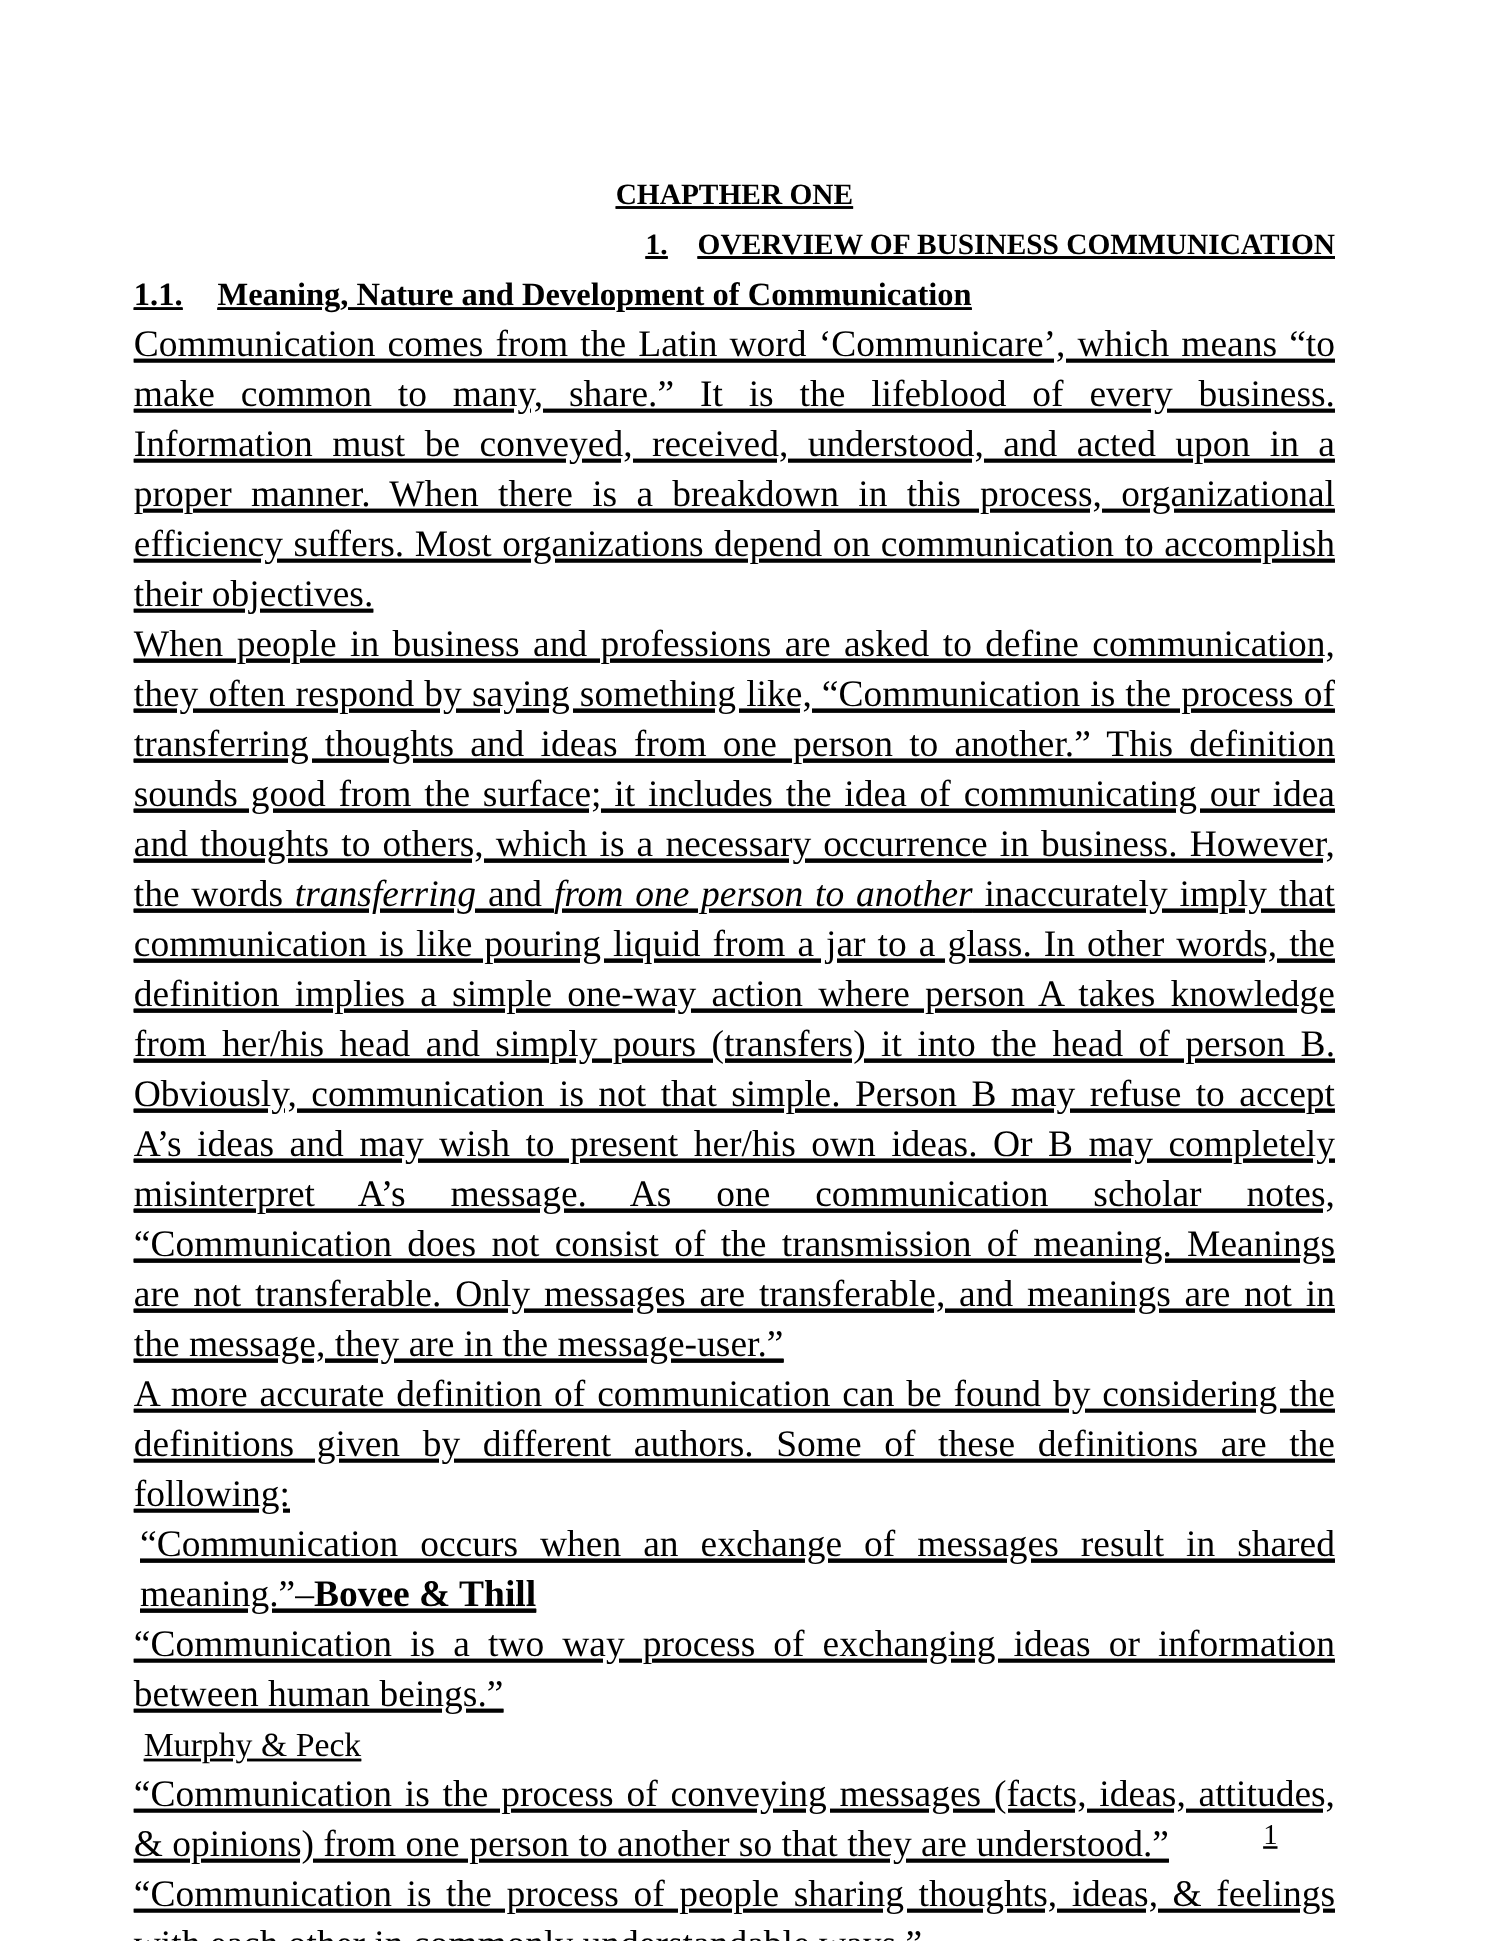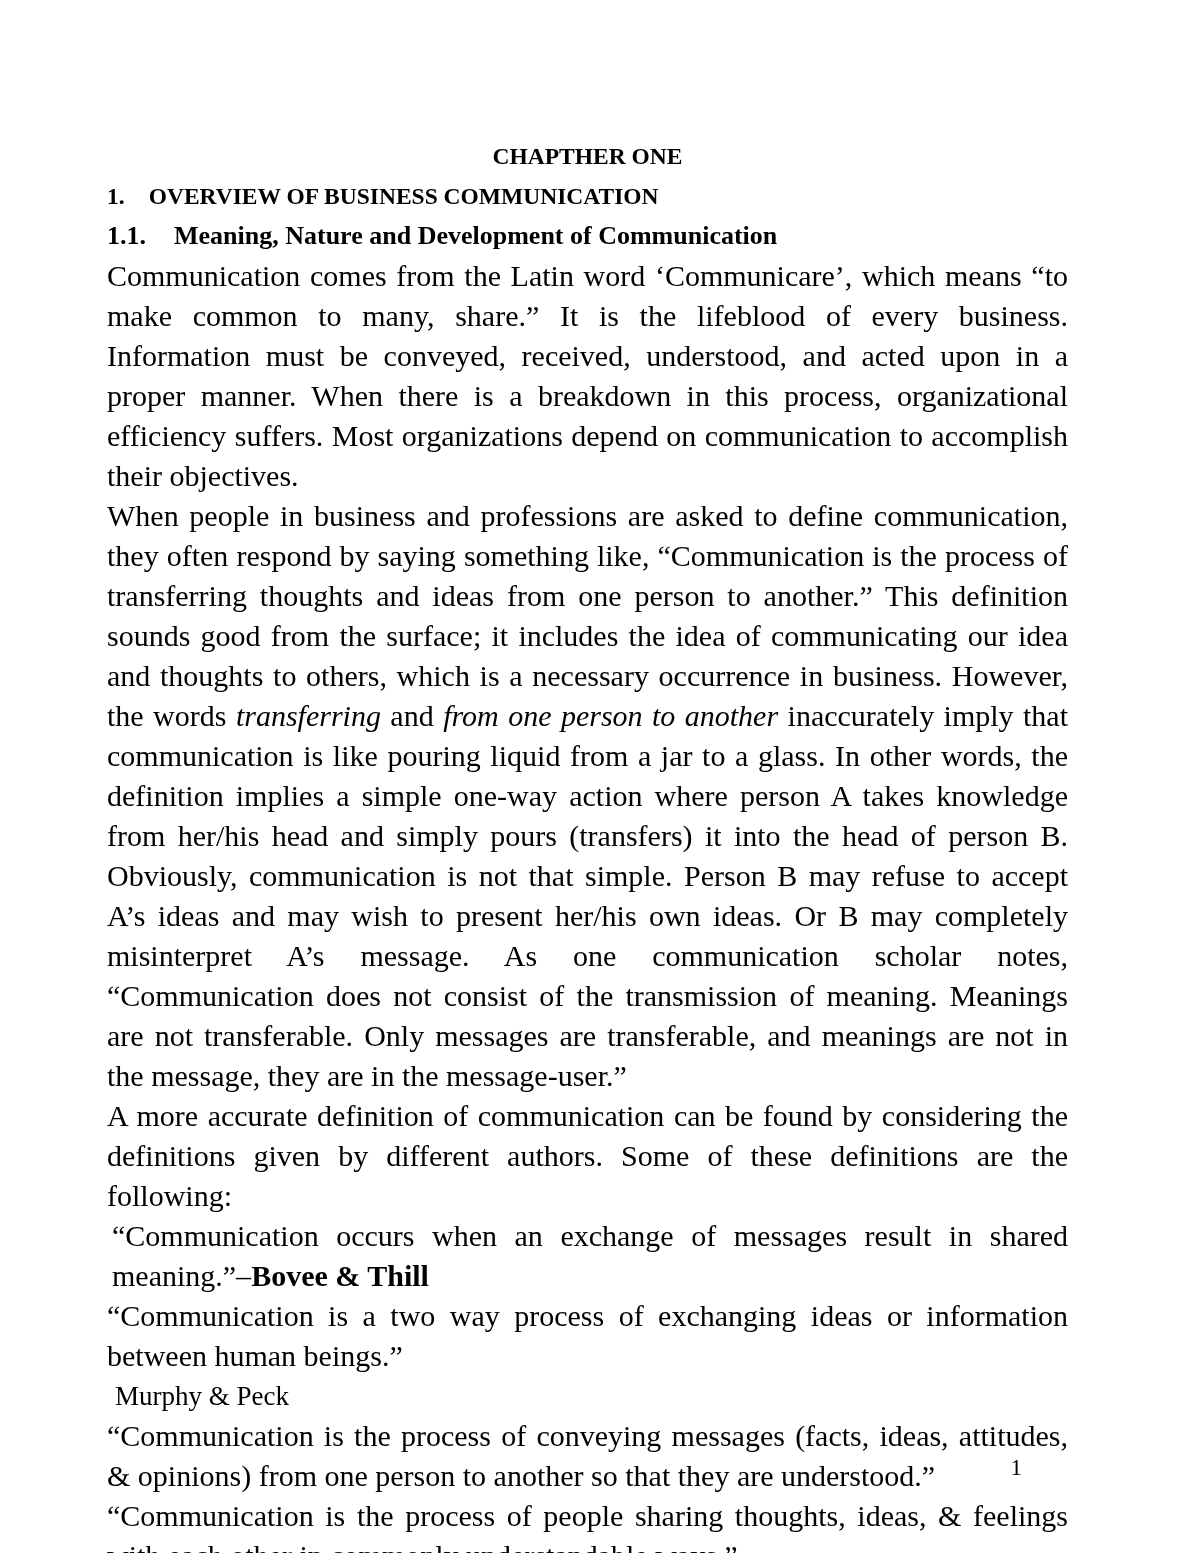--- a/index.html
+++ b/index.html
@@ -1,15 +1,15 @@
 <!DOCTYPE html>
 <html><head>
 <meta charset="utf-8">
 <style>
-  * { box-sizing: border-box; }
+  * { box-sizing: border-box; text-decoration: underline; }
   html, body { margin: 0; padding: 0; background: #ffffff; }
   .page {
     position: relative;
     width: 1200px;
     height: 1553px;
     background: #ffffff;
     font-family: "Liberation Serif", "DejaVu Serif", serif;
     color: #000000;
     overflow: hidden;
   }
@@ -21,21 +21,21 @@
   }
   .doc-title {
     margin: 0;
     text-align: center;
     font-weight: bold;
     font-size: 23.5px;
     line-height: 40px;
   }
   .doc-heading {
     margin: 0;
-    text-align: left;
+    text-align: right;
     font-weight: bold;
     font-size: 23.5px;
     line-height: 40px;
   }
   .doc-heading .num { margin-right: 24px; }
   .doc-subheading {
     margin: 0;
     text-align: left;
     font-weight: bold;
     font-size: 26px;

